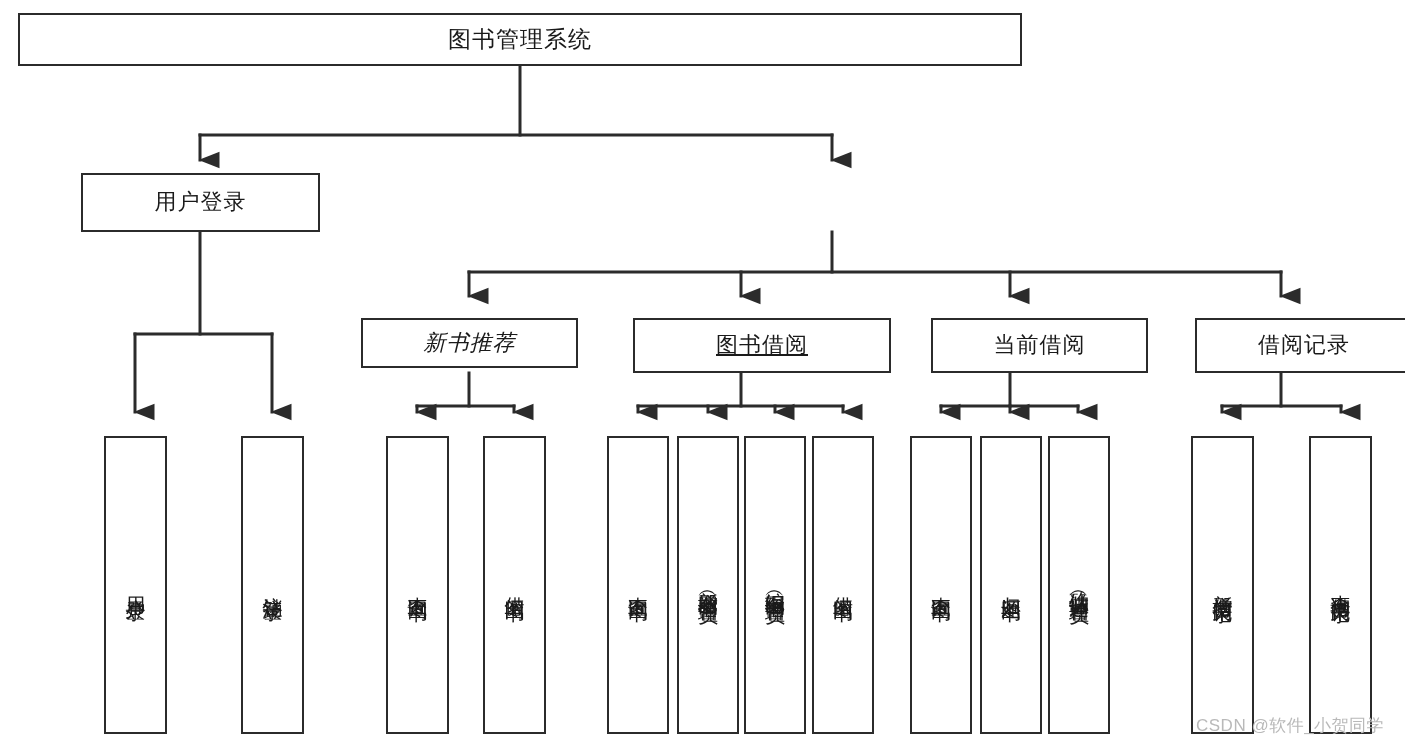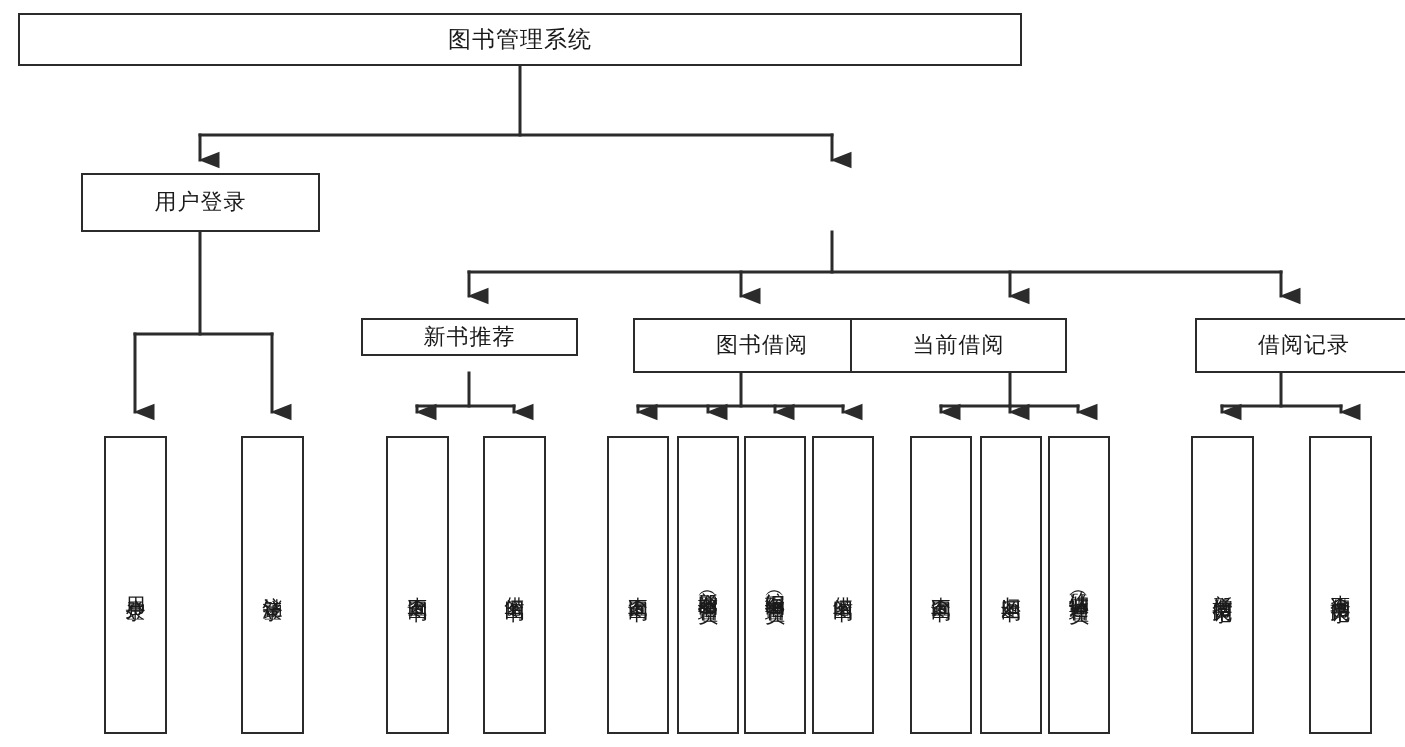--- a/index.html
+++ b/index.html
@@ -129,29 +129,29 @@
 
   <div class="node horizontal root" style="left:18px; top:13px; width:1004px; height:53px;">
     <span>图书管理系统</span>
   </div>
 
   <div class="node horizontal" style="left:81px; top:173px; width:239px; height:59px;">
     <span>用户登录</span>
   </div>
 
 
-  <div class="node horizontal" style="left:361px; top:318px; width:217px; height:38px;">
+  <div class="node horizontal" style="left:361px; top:318px; width:217px; height:50px;font-style:italic;">
     <span>新书推荐</span>
   </div>
 
-  <div class="node horizontal" style="left:633px; top:318px; width:258px; height:55px;">
+  <div class="node horizontal" style="left:633px; top:318px; width:258px; height:55px;text-decoration:underline;">
     <span>图书借阅</span>
   </div>
 
-  <div class="node horizontal" style="left:850px; top:318px; width:217px; height:55px;">
+  <div class="node horizontal" style="left:931px; top:318px; width:217px; height:55px;">
     <span>当前借阅</span>
   </div>
 
   <div class="node horizontal" style="left:1172px; top:318px; width:218px; height:55px;margin-left:23px;">
     <span>借阅记录</span>
   </div>
 
   <div class="node vertical" style="left:104px; top:436px; width:63px; height:298px;">
     <span>用户登录</span>
   </div>
@@ -197,14 +197,15 @@
   </div>
 
   <div class="node vertical" style="left:1191px; top:436px; width:63px; height:298px;">
     <span>新增借阅记录</span>
   </div>
 
   <div class="node vertical" style="left:1309px; top:436px; width:63px; height:298px;">
     <span>查询借阅记录</span>
   </div>
 
+  <div class="watermark">CSDN @软件_小贺同学</div>
 
 </div>
 
 </body></html>

